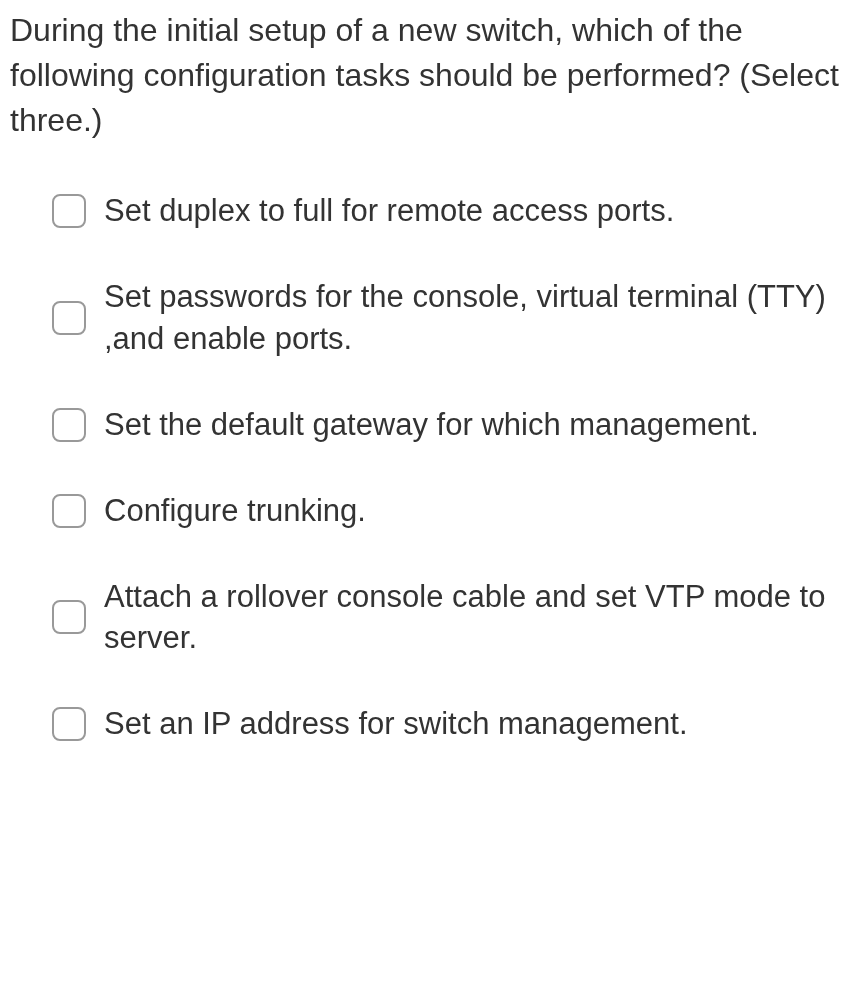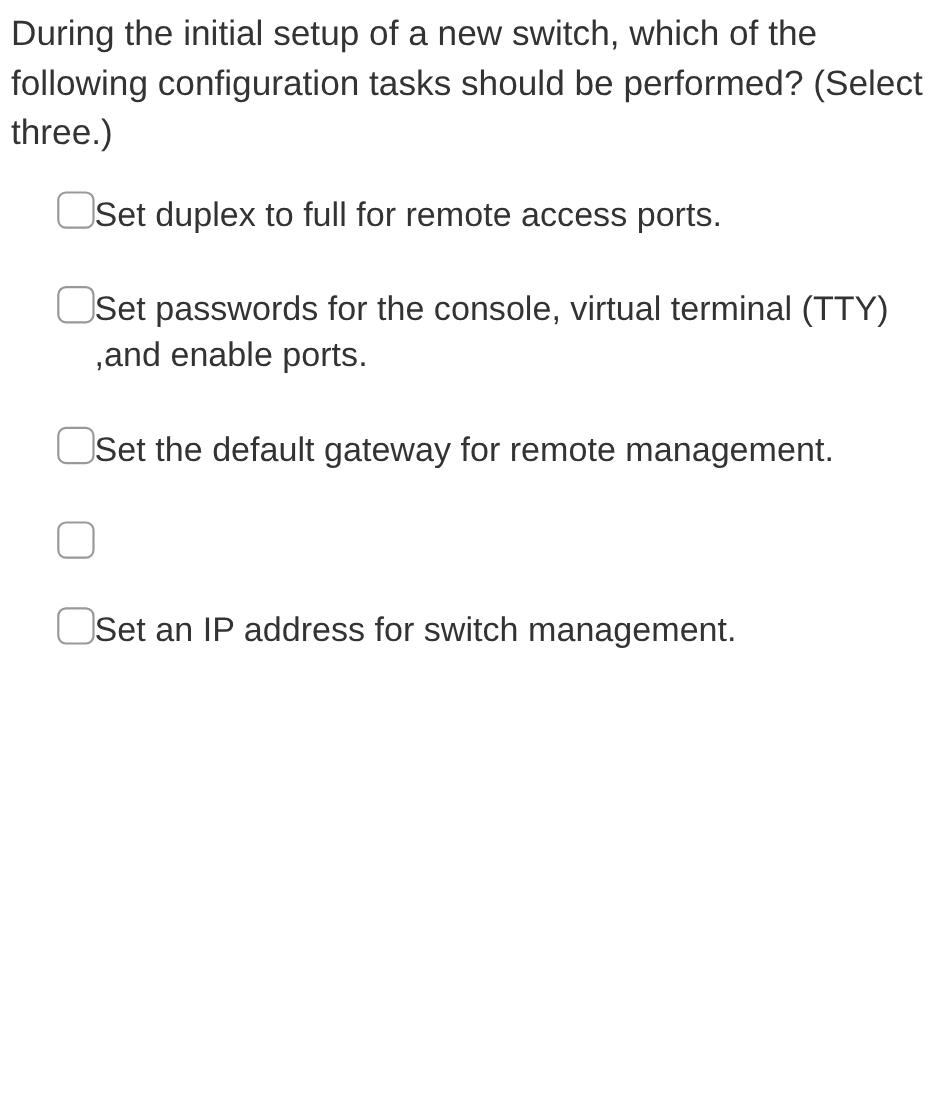--- a/index.html
+++ b/index.html
@@ -13,28 +13,30 @@
       width: 859px;
       height: 1000px;
       padding: 8px 10px;
       color: #333333;
     }
     .question-text {
       font-size: 32px;
       line-height: 1.4;
       color: #333333;
       font-weight: 400;
-      margin-bottom: 32px;
+      margin-bottom: 48px;
     }
     .options-container {
       padding-left: 42px;
     }
     .option-row {
       display: flex;
+      align-items: center;
       margin-bottom: 44px;
+      gap: 18px;
     }
     .checkbox {
       width: 34px;
       height: 34px;
       min-width: 34px;
       min-height: 34px;
       border: 2.5px solid #999999;
       border-radius: 8px;
       background: #ffffff;
       cursor: pointer;
@@ -66,27 +68,32 @@
     <label class="option-label">Set duplex to full for remote access ports.</label>
   </div>
 
   <div class="option-row">
     <input type="checkbox" class="checkbox" style="">
     <label class="option-label">Set passwords for the console, virtual terminal (TTY) ,and enable ports.</label>
   </div>
 
   <div class="option-row">
     <input type="checkbox" class="checkbox" style="">
-    <label class="option-label">Set the default gateway for remote management.</label>
+    <label class="option-label">Set the default gateway for which management.</label>
   </div>
 
 
   <div class="option-row">
     <input type="checkbox" class="checkbox" style="">
+    <label class="option-label">Configure trunking.</label>
   </div>
 
+  <div class="option-row">
+    <input type="checkbox" class="checkbox" style="">
+    <label class="option-label">Attach a rollover console cable and set VTP mode to server.</label>
+  </div>
 
   <div class="option-row">
     <input type="checkbox" class="checkbox" style="">
     <label class="option-label">Set an IP address for switch management.</label>
   </div>
 
 </div>
 
 </body></html>

